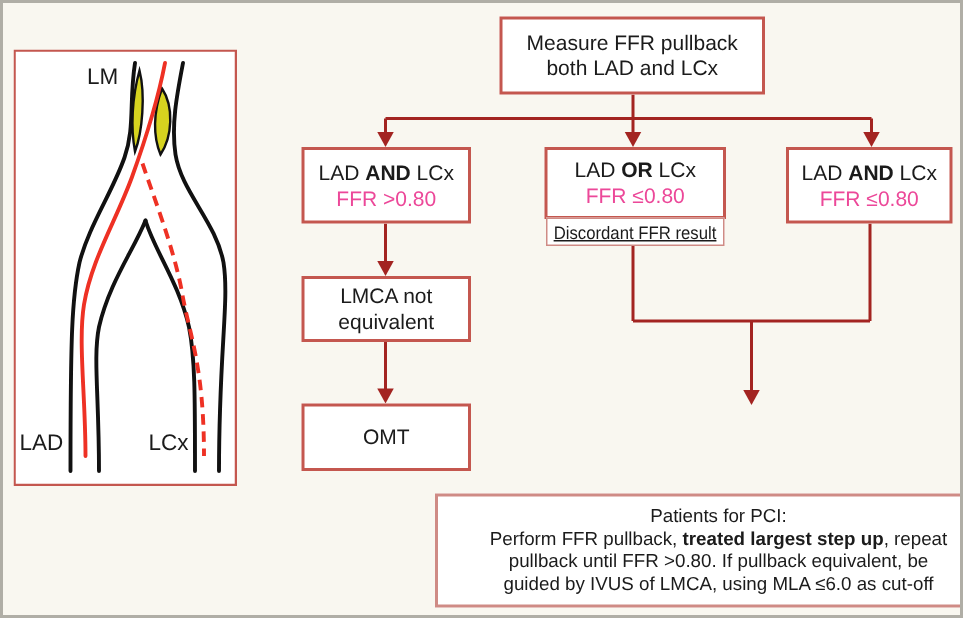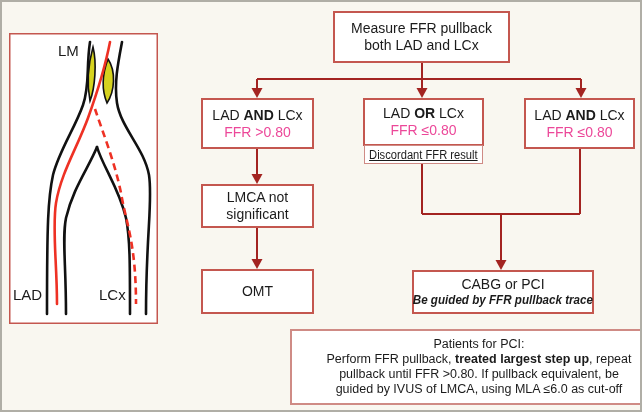--- a/index.html
+++ b/index.html
@@ -98,31 +98,27 @@
     <span class="condensed">Discordant FFR result</span>
   </div>
 
   <div class="box" style="left:522px; top:96px; width:111px; height:51px;">
     <div><span>LAD </span><span class="op">AND</span><span> LCx</span></div>
     <div class="ffr-red">FFR ≤0.80</div>
   </div>
 
   <div class="box" style="left:199px; top:182px; width:113px; height:44px;">
     <div>LMCA not</div>
-    <div>significant</div>
+    <div>equivalent</div>
   </div>
 
   <div class="box" style="left:199px; top:267px; width:113px; height:45px;">
     <div>OMT</div>
   </div>
 
-  <div class="box" style="left:410px; top:268px; width:182px; height:44px;">
-    <div>CABG or PCI</div>
-    <div class="cabg-sub condensed">Be guided by FFR pullback trace</div>
-  </div>
 
   <div class="patients" style="left:288px; top:327px; width:378px; height:76px;">
     <div>Patients for PCI:</div>
     <div><span>Perform FFR pullback, </span><span class="op">treated largest step up</span><span>, repeat</span></div>
     <div>pullback until FFR &gt;0.80. If pullback equivalent, be</div>
     <div>guided by IVUS of LMCA, using MLA ≤6.0 as cut-off</div>
   </div>
 
 </div>
 

